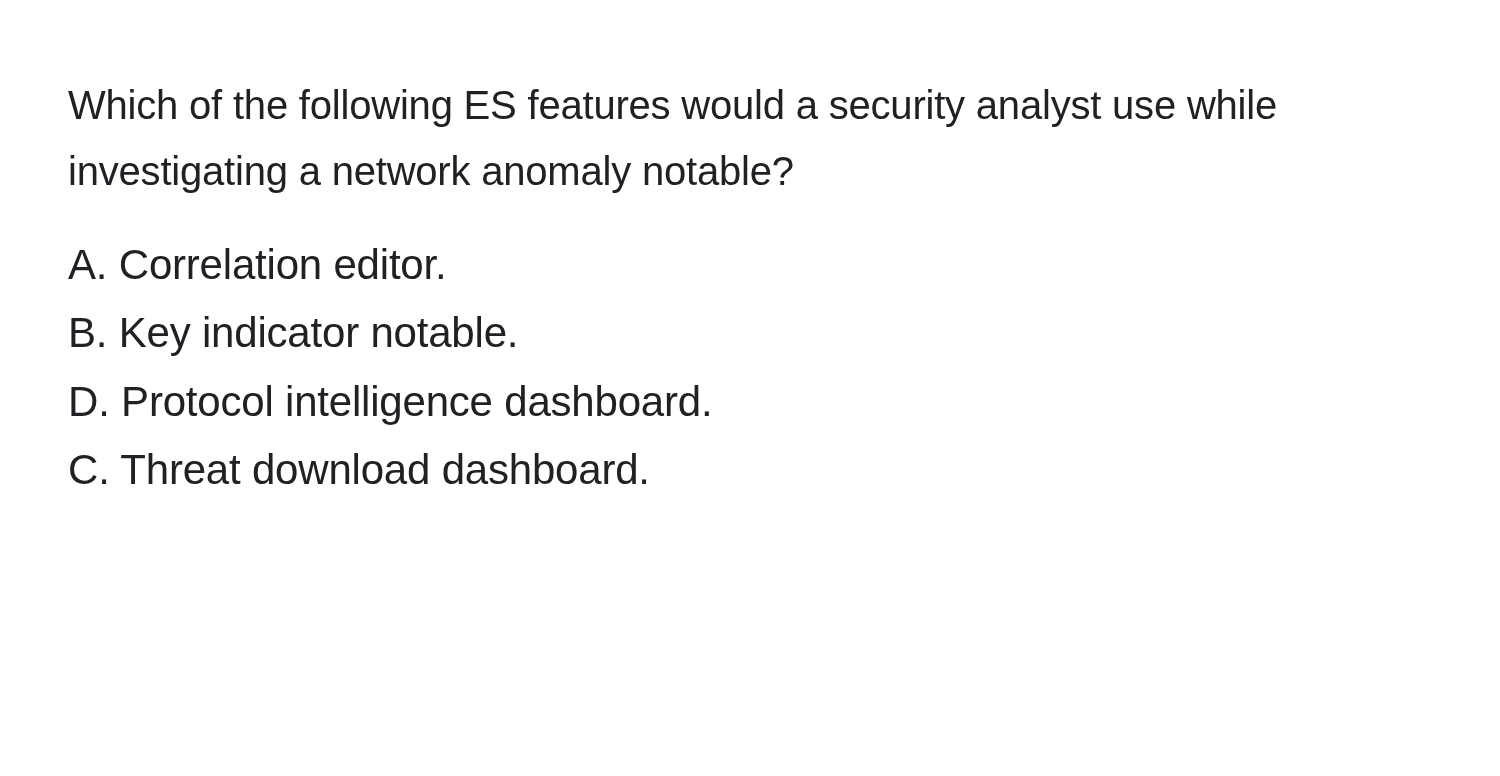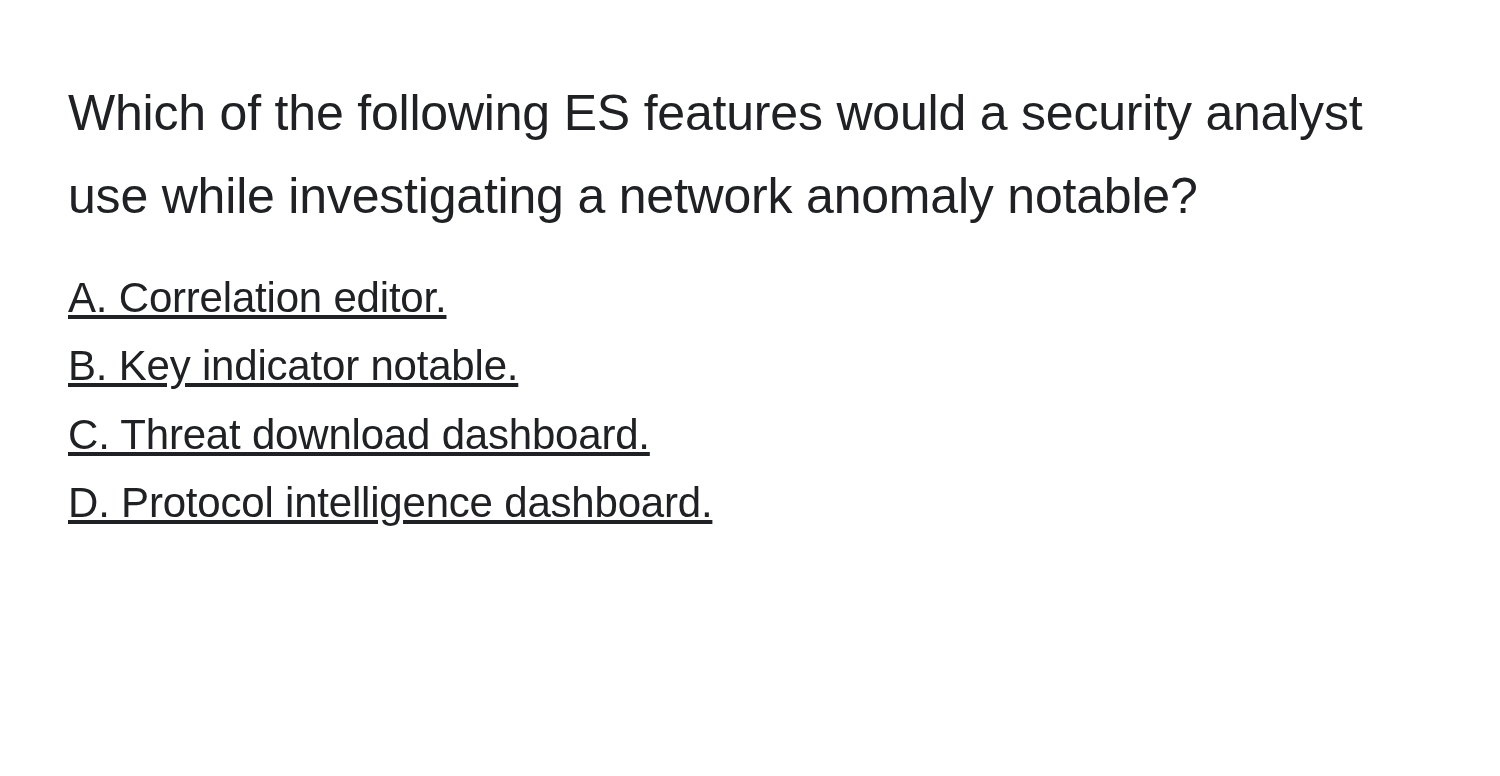--- a/index.html
+++ b/index.html
@@ -9,39 +9,38 @@
     }
     body {
       width: 1500px;
       height: 776px;
       background: #ffffff;
       font-family: -apple-system, BlinkMacSystemFont, 'Segoe UI', Helvetica, Arial, sans-serif;
       color: #202124;
       padding: 72px 68px;
     }
     .question {
-      font-size: 50px;
+      font-size: 40px;
       line-height: 1.65;
       margin-bottom: 28px;
       max-width: 1360px;
       letter-spacing: -0.2px;
     }
     .options {
       font-size: 42px;
       line-height: 1.58;
       letter-spacing: -0.2px;
     }
     .option-item {
       margin-bottom: 2px;
-      text-decoration: underline;
     }
   </style>
 </head>
 <body>
 
 <div class="question">Which of the following ES features would a security analyst use while investigating a network anomaly notable?</div>
 
 <div class="options">
   <div class="option-item">A. Correlation editor.</div>
   <div class="option-item">B. Key indicator notable.</div>
+  <div class="option-item">D. Protocol intelligence dashboard.</div>
   <div class="option-item">C. Threat download dashboard.</div>
-  <div class="option-item">D. Protocol intelligence dashboard.</div>
 </div>
 
 </body></html>

